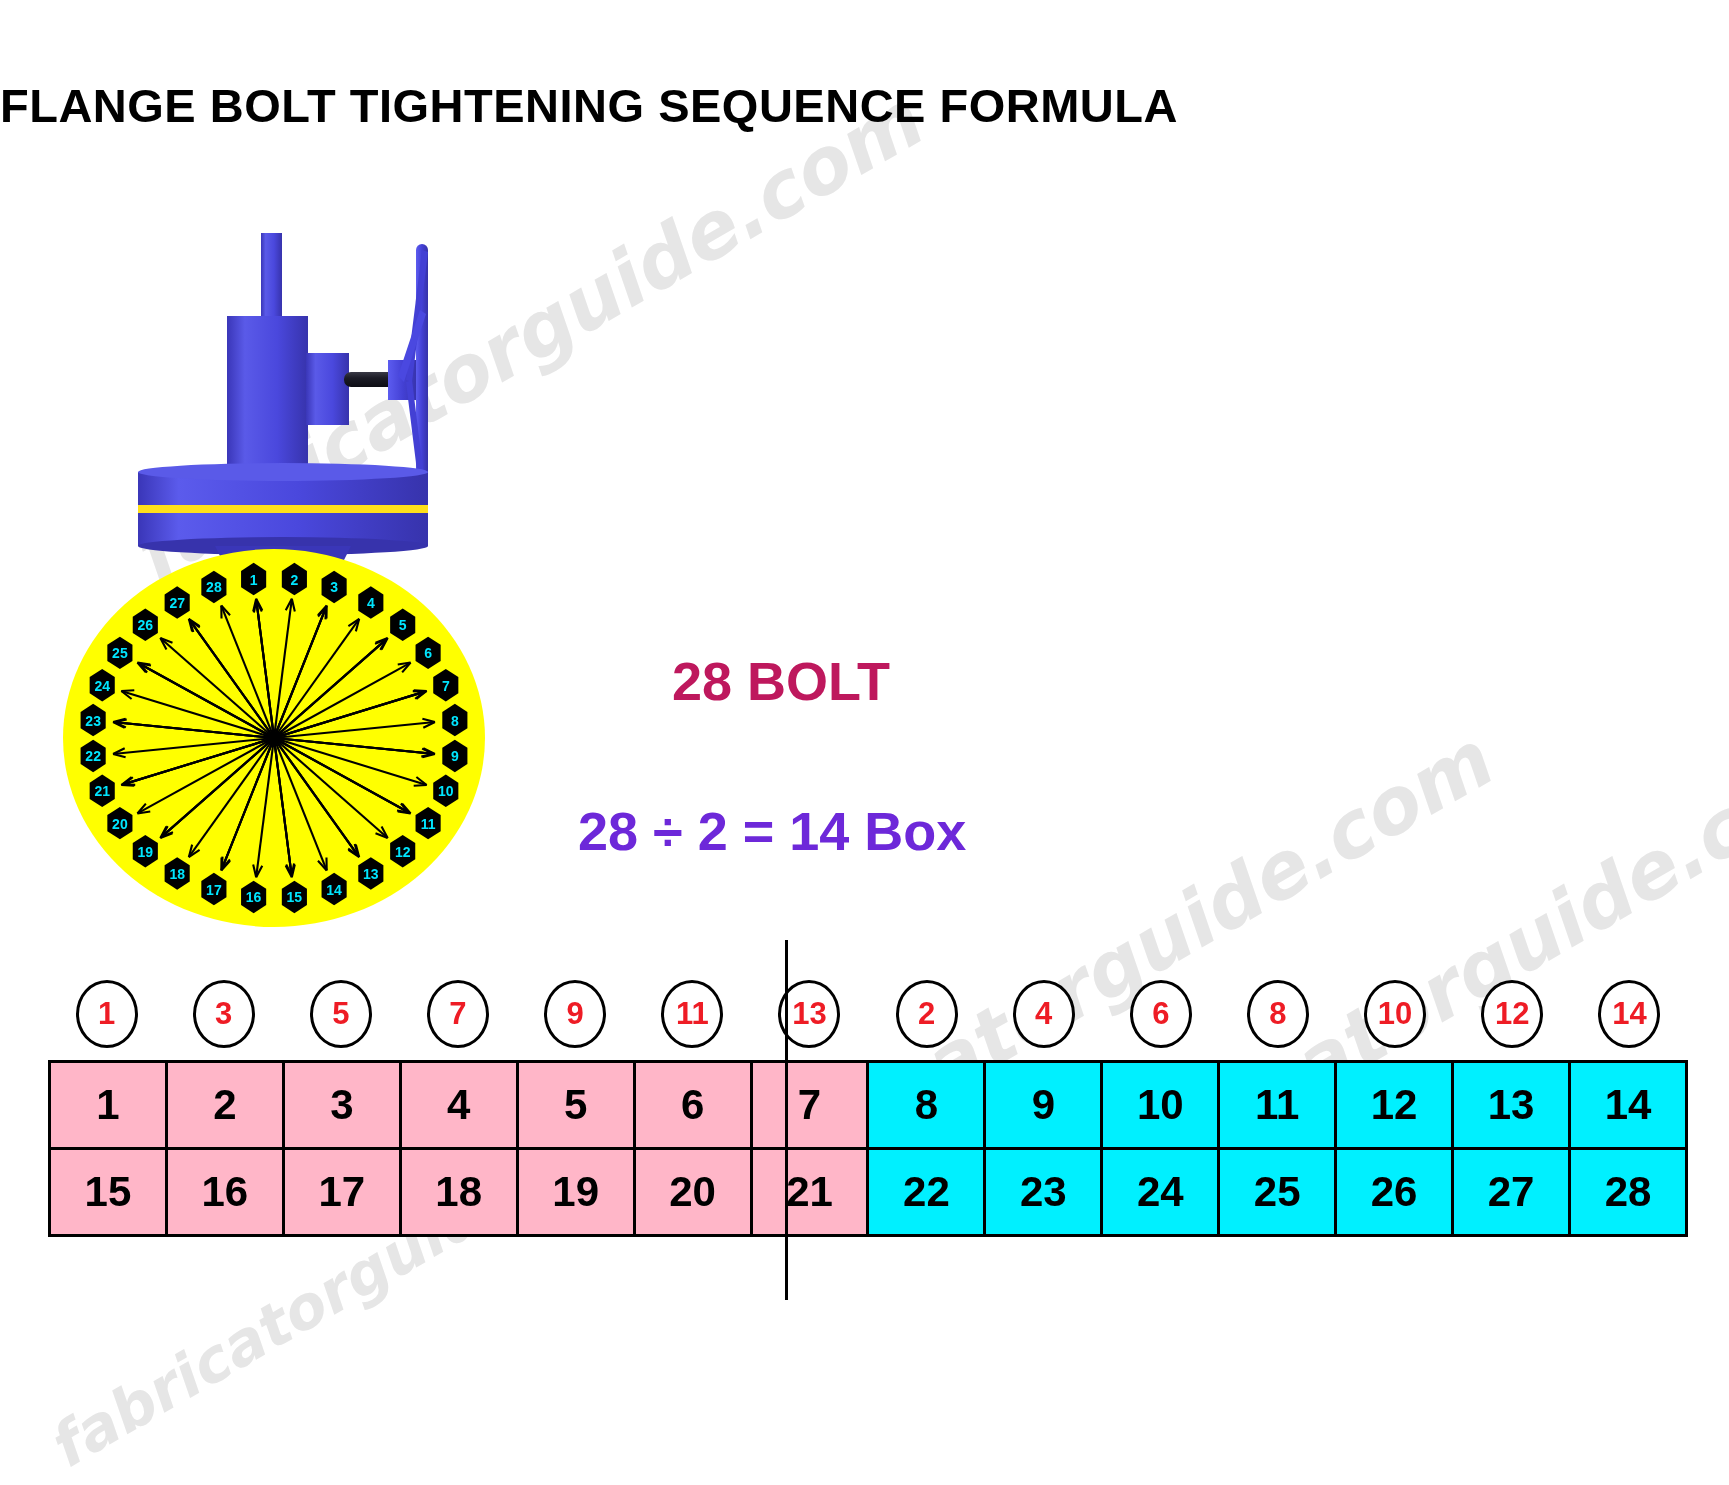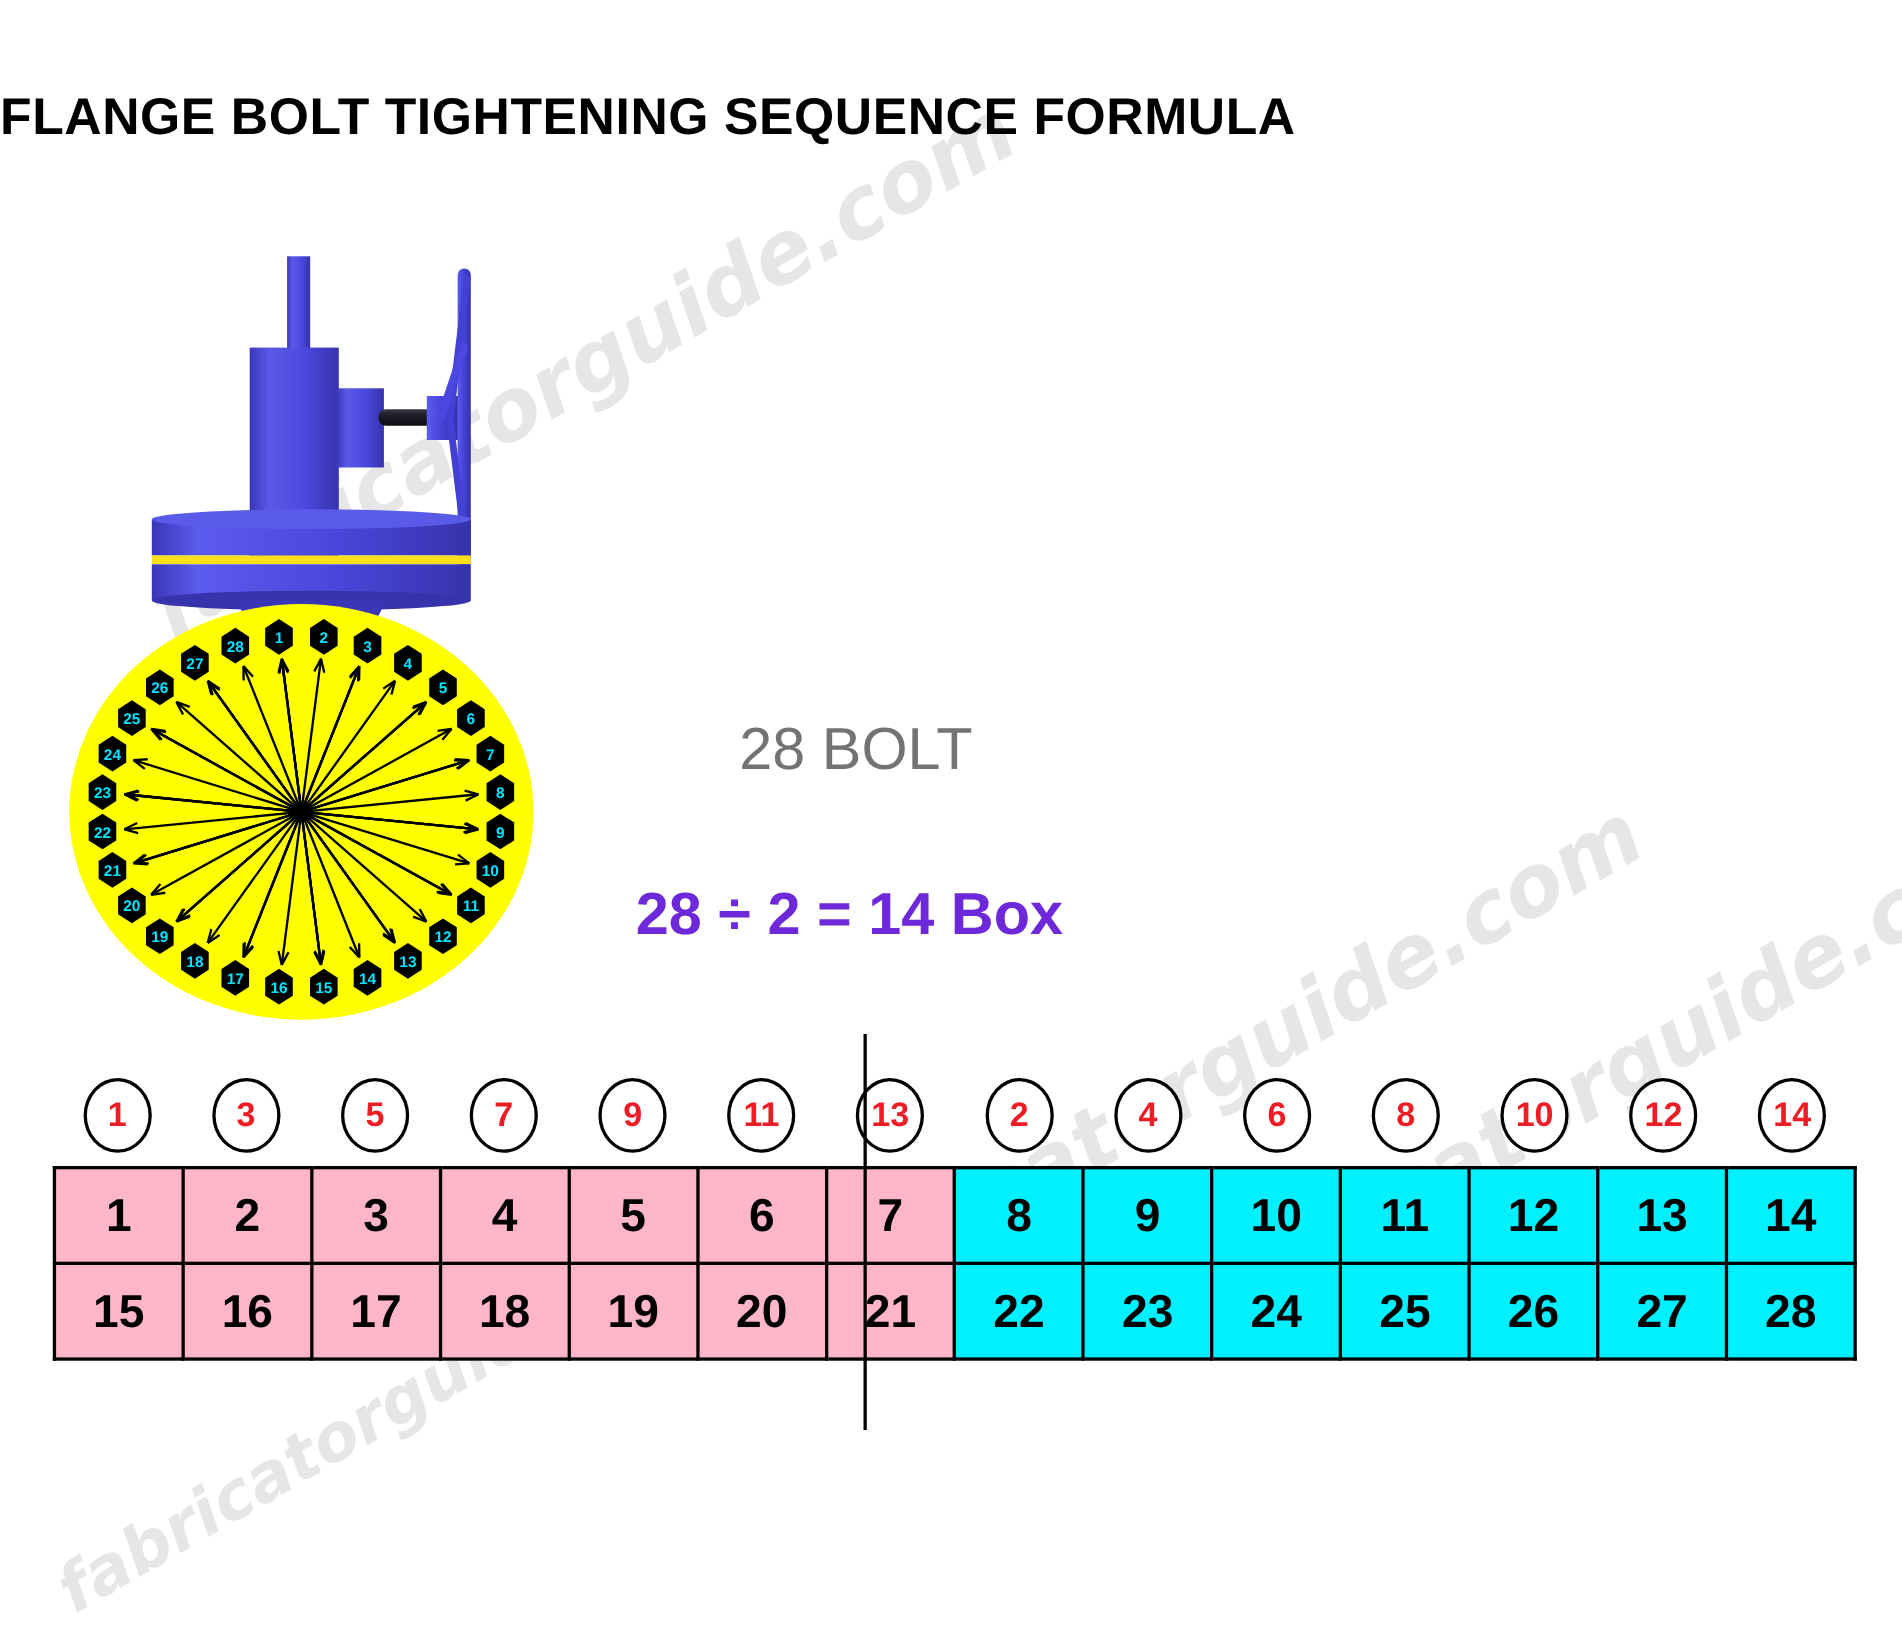--- a/index.html
+++ b/index.html
@@ -67,22 +67,22 @@
     height: 380px;
     z-index: 8;
   }
 
   
   #bolt-count-label {
     position: absolute;
     left: 672px;
     top: 650px;
     font-size: 54px;
-    font-weight: normal;
-    color: #737373;
+    font-weight: bold;
+    color: #be185d;
     z-index: 10;
   }
   #formula-label {
     position: absolute;
     left: 578px;
     top: 800px;
     font-size: 54px;
     font-weight: bold;
     color: #6d28d9;
     z-index: 10;

